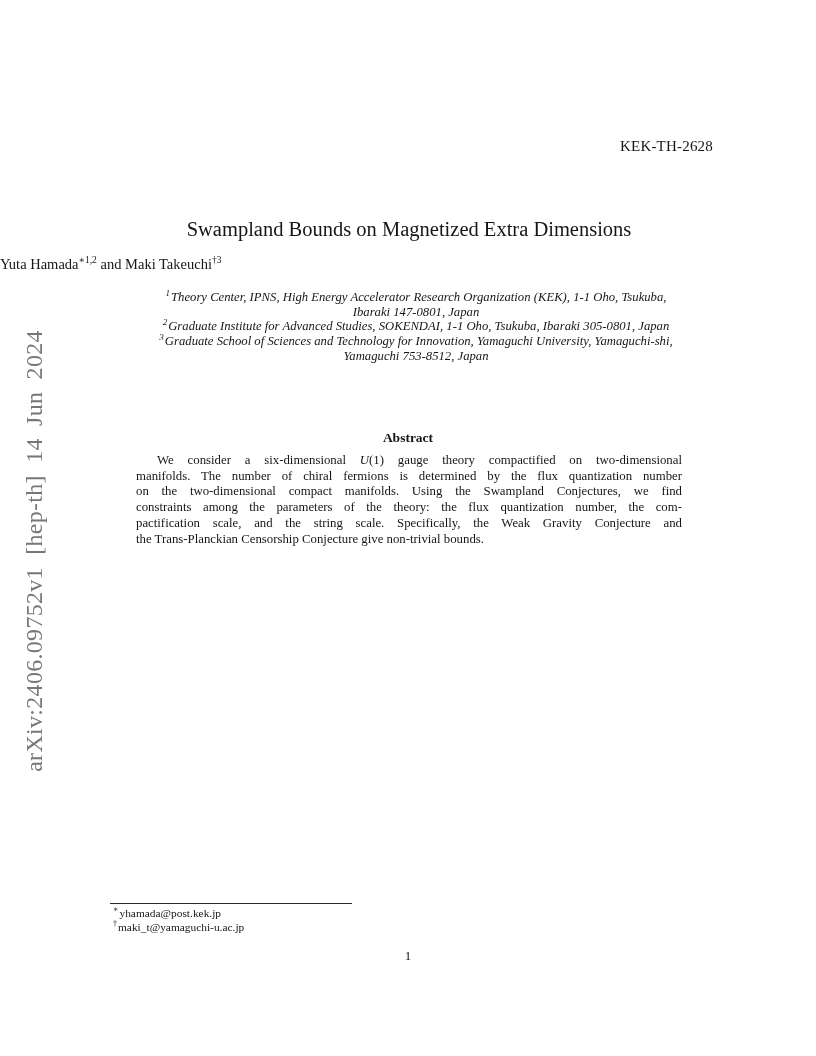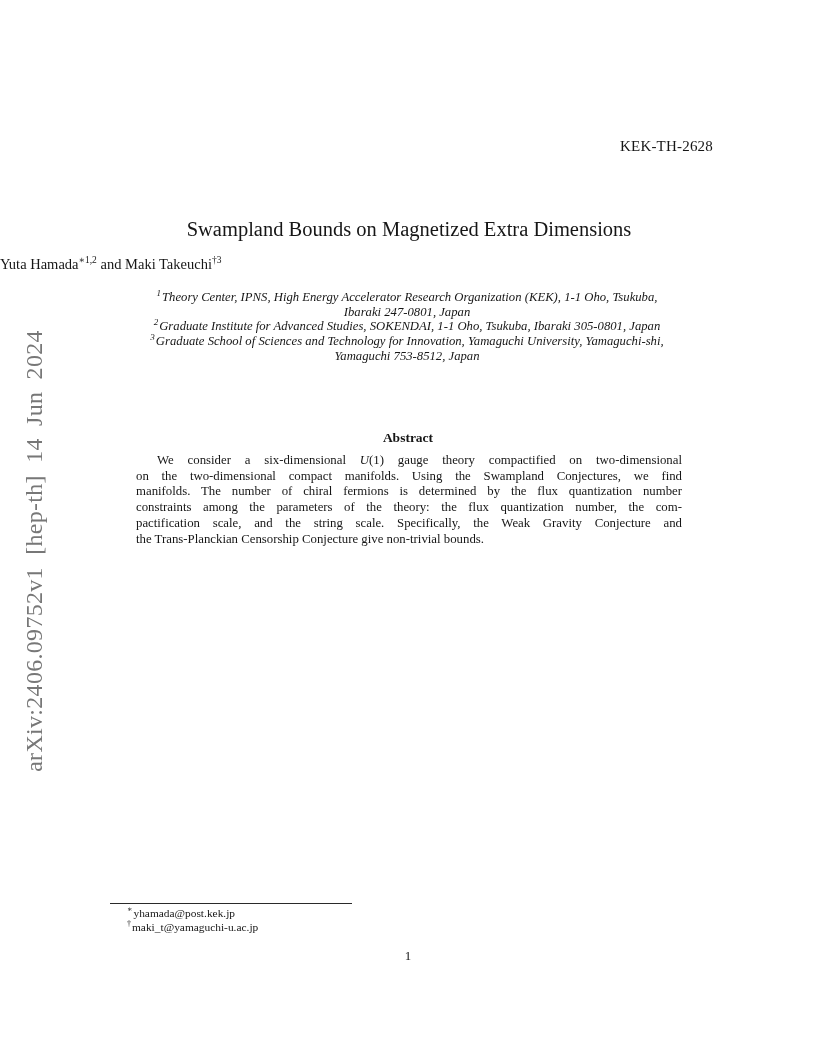--- a/index.html
+++ b/index.html
@@ -54,21 +54,21 @@
     text-align: left;
     font-size: 14.5px;
   }
   .authors sup {
     font-size: 9.5px;
     line-height: 0;
   }
   .affiliations {
     position: absolute;
     top: 290px;
-    left: 107px;
+    left: 116px;
     width: 600px;
     text-align: center;
     font-style: italic;
     font-size: 12.7px;
     line-height: 14.7px;
   }
   .affil-line sup {
     font-size: 9px;
     line-height: 0;
     margin-right: 1px;
@@ -104,21 +104,21 @@
     position: absolute;
     top: 903px;
     left: 110px;
     width: 242px;
     height: 0;
     border-top: 1px solid #2a2a2a;
   }
   .footnotes {
     position: absolute;
     top: 906px;
-    left: 110px;
+    left: 96px;
     width: 560px;
     font-size: 11.4px;
     line-height: 14.2px;
   }
   .footnote {
     padding-left: 17px;
   }
   .footnote sup {
     font-size: 8px;
     line-height: 0;
@@ -141,32 +141,32 @@
   <div class="arxiv-stamp" style="color: rgb(119, 119, 119);">arXiv:2406.09752v1 [hep-th] 14 Jun 2024</div>
 
   <div class="report-number">KEK-TH-2628</div>
 
   <h1 class="title">Swampland Bounds on Magnetized Extra Dimensions</h1>
 
   <div class="authors"><span>Yuta Hamada</span><sup>∗1,2</sup><span> and </span><span>Maki Takeuchi</span><sup>†3</sup></div>
 
   <div class="affiliations">
     <div class="affil-line"><sup>1</sup><span>Theory Center, IPNS, High Energy Accelerator Research Organization (KEK), 1-1 Oho, Tsukuba,</span></div>
-    <div class="affil-line"><span>Ibaraki 247-0801, Japan</span></div>
+    <div class="affil-line"><span>Ibaraki 147-0801, Japan</span></div>
     <div class="affil-line"><sup>2</sup><span>Graduate Institute for Advanced Studies, SOKENDAI, 1-1 Oho, Tsukuba, Ibaraki 305-0801, Japan</span></div>
     <div class="affil-line"><sup>3</sup><span>Graduate School of Sciences and Technology for Innovation, Yamaguchi University, Yamaguchi-shi,</span></div>
     <div class="affil-line"><span>Yamaguchi 753-8512, Japan</span></div>
   </div>
 
   <div class="abstract-heading">Abstract</div>
 
   <div class="abstract-body">
     <div class="abs-line just indent"><span>We consider a six-dimensional </span><span class="math">U</span><span>(1) gauge theory compactified on two-dimensional</span></div>
+    <div class="abs-line just">manifolds. The number of chiral fermions is determined by the flux quantization number</div>
     <div class="abs-line just">on the two-dimensional compact manifolds. Using the Swampland Conjectures, we find</div>
-    <div class="abs-line just">manifolds. The number of chiral fermions is determined by the flux quantization number</div>
     <div class="abs-line just">constraints among the parameters of the theory: the flux quantization number, the com-</div>
     <div class="abs-line just">pactification scale, and the string scale. Specifically, the Weak Gravity Conjecture and</div>
     <div class="abs-line">the Trans-Planckian Censorship Conjecture give non-trivial bounds.</div>
   </div>
 
   <div class="footnote-rule"></div>
 
   <div class="footnotes">
     <div class="footnote"><sup>∗</sup><span>yhamada@post.kek.jp</span></div>
     <div class="footnote"><sup>†</sup><span>maki_t@yamaguchi-u.ac.jp</span></div>

